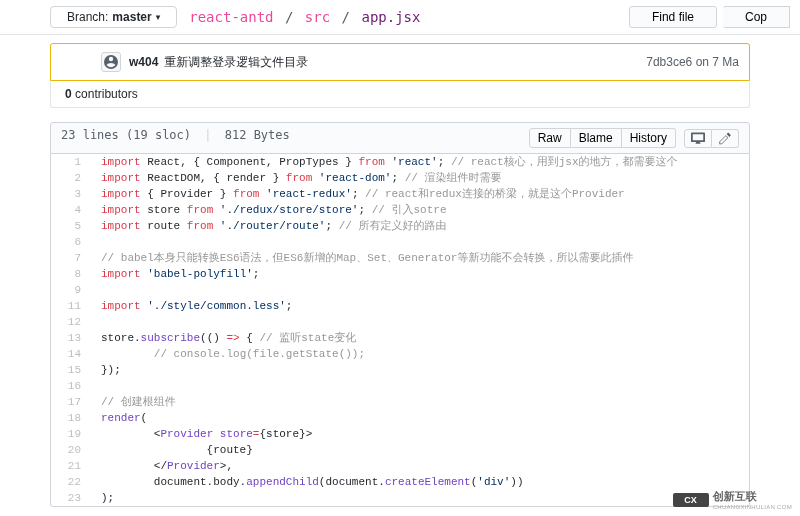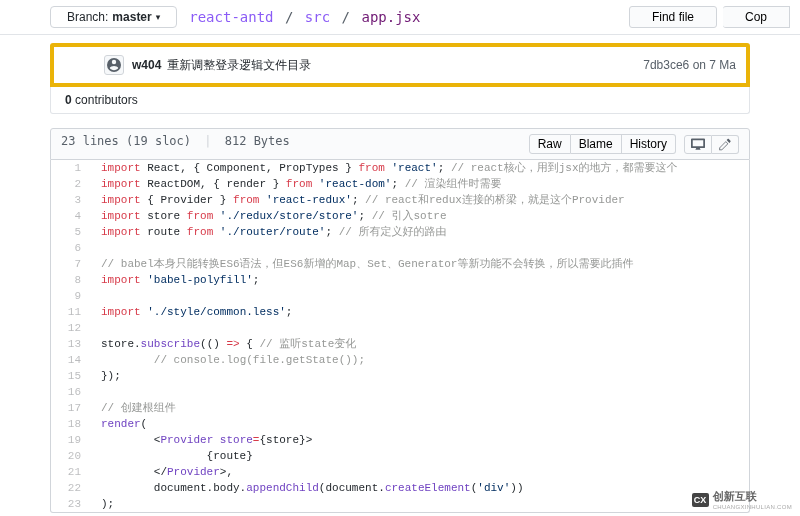--- a/index.html
+++ b/index.html
@@ -1,30 +1,30 @@
 <!DOCTYPE html>
 <html><head>
 <meta charset="utf-8">
 <style>
 * { box-sizing: border-box; margin: 0; padding: 0; }
 body { font-family: -apple-system, BlinkMacSystemFont, "Segoe UI", Helvetica, Arial, sans-serif; font-size: 12px; color: #24292e; background: #fff; width: 800px; }
 .header-row { display: flex; align-items: center; padding: 6px 10px 6px 50px; border-bottom: 1px solid #e1e4e8; }
 .branch-select { background: #fff; border: 1px solid #d1d5da; border-radius: 4px; padding: 3px 16px; font-size: 12px; display: inline-flex; align-items: center; gap: 4px; cursor: pointer; }
 .branch-select .caret { font-size: 9px; }
 .breadcrumb { margin-left: 12px; font-size: 14px; font-family: SFMono-Regular, Consolas, Menlo, monospace; }
-.breadcrumb a { color: #8b5cf6; text-decoration: none; }
+.breadcrumb a { color: #ec4899; text-decoration: none; }
 .breadcrumb .sep { color: #586069; margin: 0 3px; }
 .breadcrumb .current { color: #701a75; font-weight: 400; }
 .header-right { margin-left: auto; display: flex; gap: 0; }
 .btn { background: #fafbfc; border: 1px solid #d1d5da; padding: 3px 22px; font-size: 12px; cursor: pointer; }
 .btn + .btn { border-left: none; }
 .btn:first-child { border-radius: 3px 0 0 3px; }
 .btn:last-child { border-radius: 0 3px 3px 0; }
 .btn.solo { border-radius: 3px; margin-right: 6px; }
-.commit-row { display: flex; align-items: center; padding: 8px 10px 8px 50px; background: #fff; border: 4px solid #eab308; margin: 8px 50px 0 50px; border-radius: 3px 3px 0 0; }
+.commit-row { display: flex; align-items: center; padding: 8px 10px 8px 50px; background: #fff; border: 1px solid #eab308; margin: 8px 50px 0 50px; border-radius: 3px 3px 0 0; }
 .avatar { width: 20px; height: 20px; border-radius: 3px; background: #f6f8fa; border: 1px solid #d1d5da; display: inline-flex; align-items: center; justify-content: center; margin-right: 8px; }
 .avatar svg { width: 14px; height: 14px; fill: #586069; }
 .commit-author { font-weight: 600; margin-right: 6px; }
 .commit-meta { margin-left: auto; color: #586069; font-size: 12px; }
 .commit-meta a { color: #586069; text-decoration: none; }
 .contributors-row { padding: 6px 10px 6px 14px; margin: 0 50px; border: 1px solid #e1e4e8; border-top: none; font-size: 12px; color: #24292e; border-radius: 0 0 3px 3px; }
 .file-header { display: flex; padding: 5px 10px; margin: 14px 50px 0 50px; border: 1px solid #d1d5da; border-radius: 3px 3px 0 0; background: #fafbfc; font-size: 12px; color: #586069; }
 .file-info { font-family: SFMono-Regular, Consolas, Menlo, monospace; }
 .file-info .divider { margin: 0 6px; color: #d1d5da; }
 .file-actions { margin-left: auto; display: flex; align-items: center; }
@@ -40,21 +40,21 @@
 .code-area { margin: 0 50px; border: 1px solid #d1d5da; border-top: none; border-radius: 0 0 3px 3px; overflow: hidden; }
 table.code { border-collapse: collapse; width: 100%; font-family: SFMono-Regular, Consolas, "Liberation Mono", Menlo, monospace; font-size: 11px; line-height: 16px; }
 td.ln { width: 40px; text-align: right; padding: 0 10px; color: rgba(27,31,35,0.3); user-select: none; vertical-align: top; }
 td.lc { padding: 0 10px; white-space: pre; color: #24292e; }
 .pl-k { color: #d73a49; } 
 .pl-s { color: #032f62; } 
 .pl-e { color: #6f42c1; } 
 .pl-c { color: #969896; } 
 .pl-v { color: #24292e; }
 .watermark { position: fixed; right: 8px; bottom: 6px; font-size: 10px; color: #999; display: flex; align-items: center; gap: 4px; }
-.watermark .logo { width: 17px; height: 14px; background: #444; color: #fff; font-weight: 700; font-size: 9px; display: inline-flex; align-items: center; justify-content: center; border-radius: 2px; }
+.watermark .logo { width: 36px; height: 14px; background: #444; color: #fff; font-weight: 700; font-size: 9px; display: inline-flex; align-items: center; justify-content: center; border-radius: 2px; }
 </style>
 </head>
 <body>
 
 <div class="header-row">
   <div class="branch-select">
     <span>Branch:</span>
     <strong>master</strong>
     <span class="caret">▾</span>
   </div>

